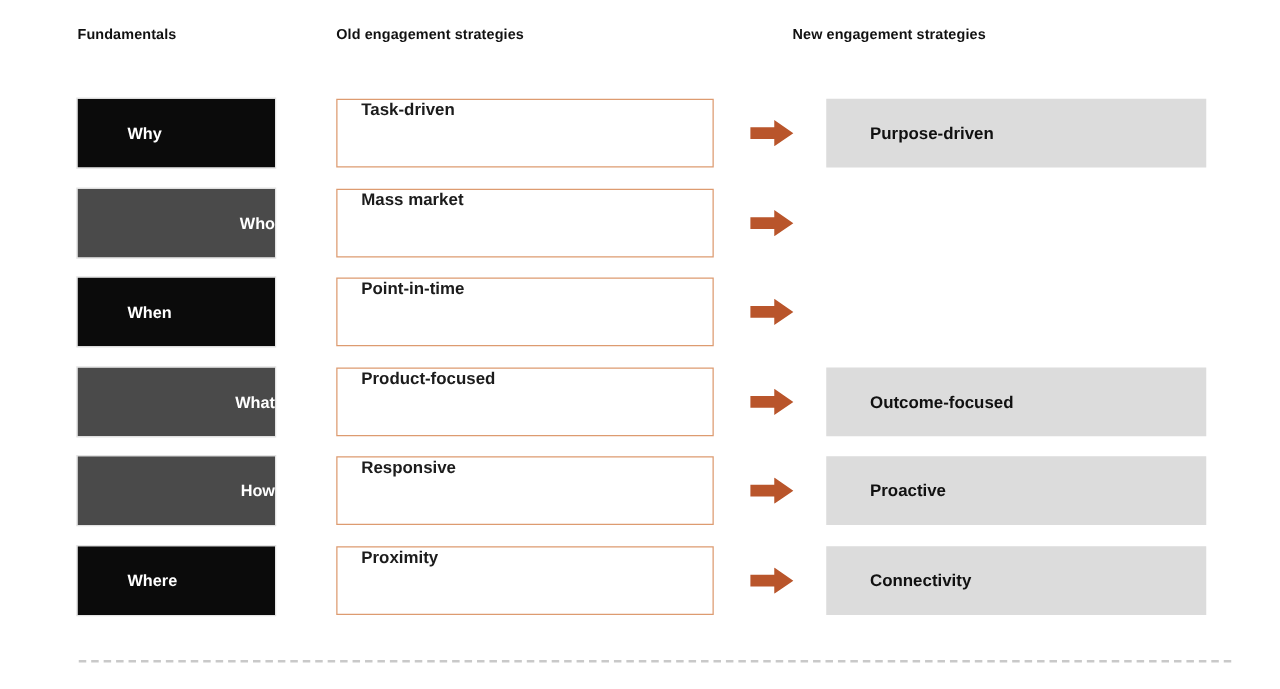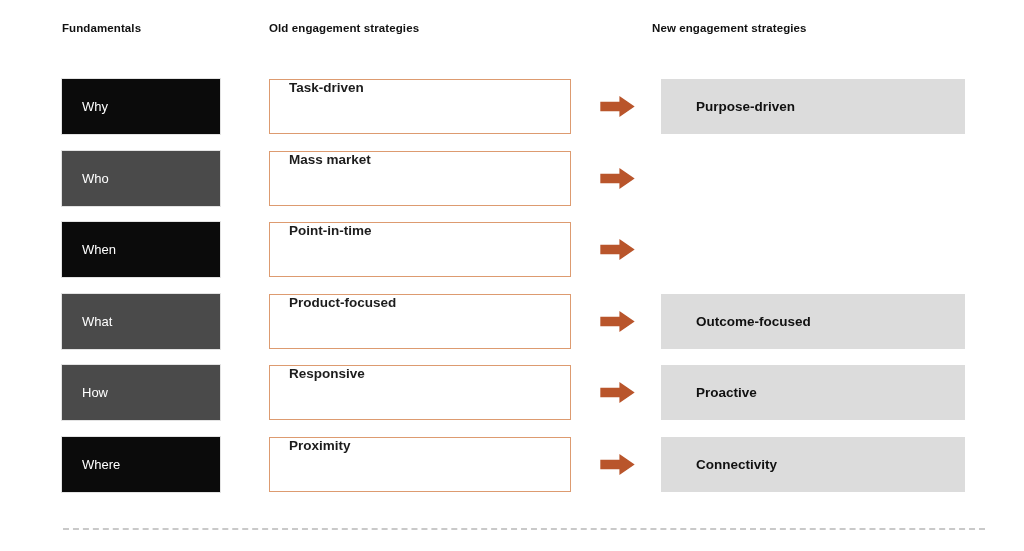--- a/index.html
+++ b/index.html
@@ -10,35 +10,35 @@
     font-family:"Liberation Sans",sans-serif;
     overflow:hidden;
   }
   .header{
     position:absolute;top:22px;
     font-size:11.5px;font-weight:bold;color:#111;
     text-align:left;letter-spacing:.1px;
   }
   .header.h-fund{left:62px;width:158px;}
   .header.h-old{left:269px;width:302px;}
-  .header.h-new{left:652px;width:304px;}
+  .header.h-new{left:634px;width:304px;}
   #rows{
     position:absolute;top:79px;left:0;right:0;
     display:flex;flex-direction:column;gap:16.5px;
   }
   .row{display:flex;height:55px;align-items:stretch;}
   .fund{
     margin-left:62px;width:158px;
     display:flex;align-items:center;
     padding-left:20px;box-sizing:border-box;
     outline:1px solid #e3e3e3;
   }
   .fund.black{background:var(--fund-black,#0b0b0b);}
-  .fund.gray{background:var(--fund-gray,#4a4a4a);}
-  .fund span{color:#fff;font-weight:normal;font-size:13px;}
+  .fund.gray{background:var(--fund-gray,#4a4a4a);justify-content:flex-end;}
+  .fund span{color:#fff;font-weight:bold;font-size:13px;margin-left:20px;}
   .old{
     margin-left:49px;width:302px;
     border:1.5px solid var(--old-border,#dd9b70);
     background:#ffffff;
     display:flex;align-items:flex-start;
     padding-left:19px;box-sizing:border-box;font-weight:bold;
   }
   .old span{font-size:13.5px;color:#1c1c1c;}
   .arrow{
     margin-left:29px;width:35px;

